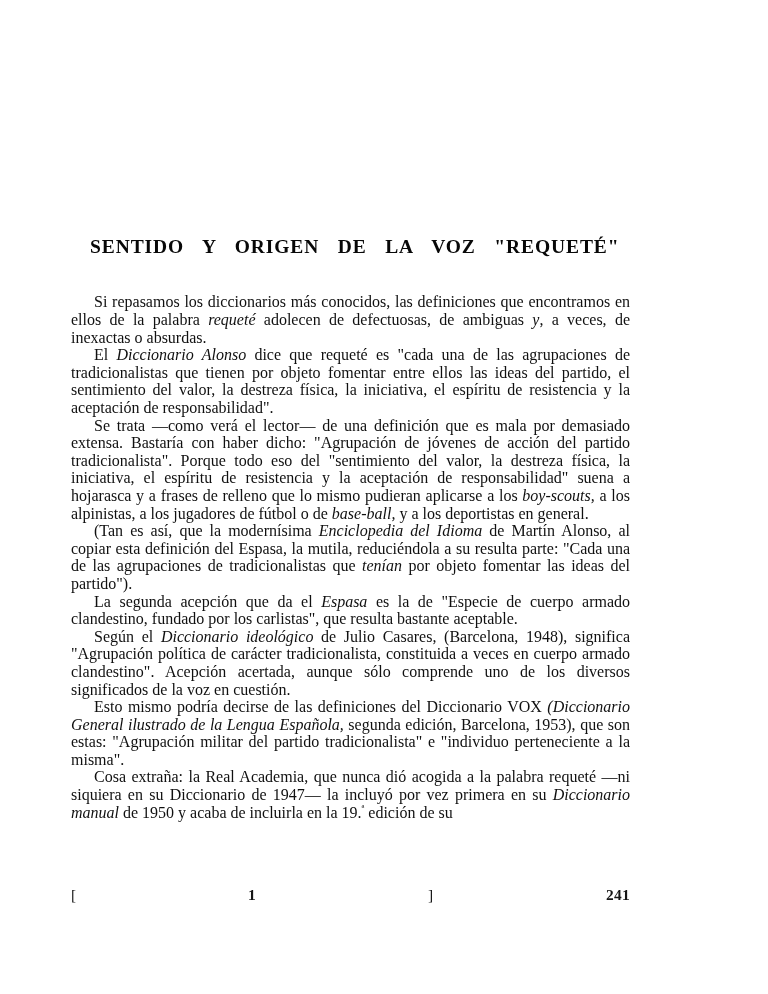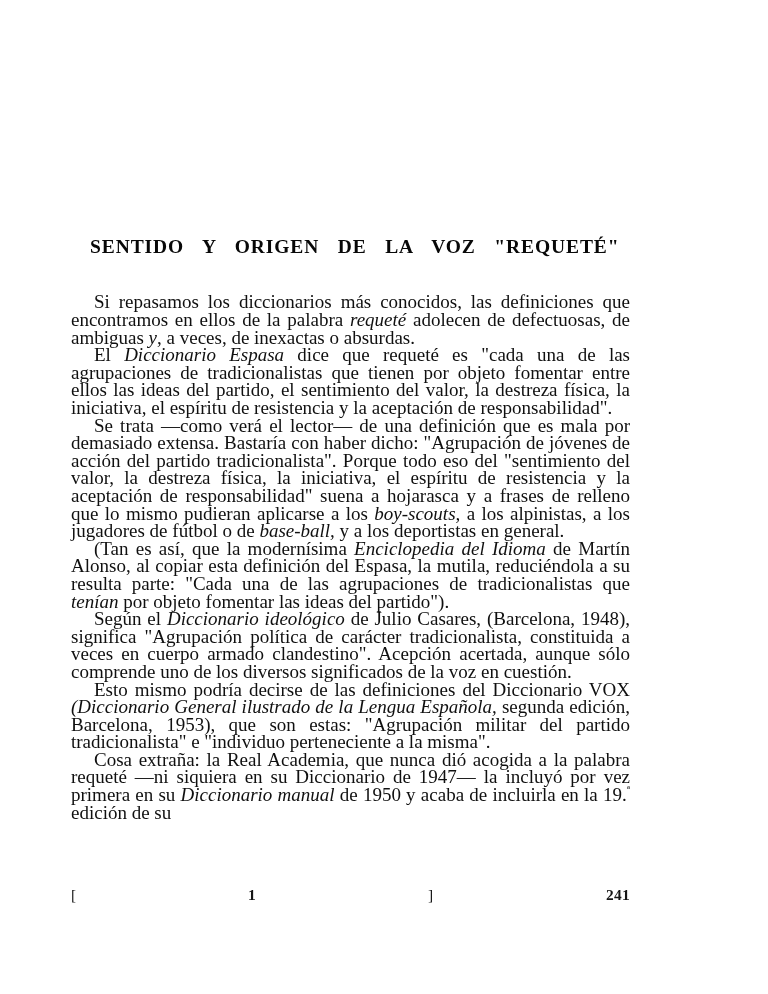--- a/index.html
+++ b/index.html
@@ -38,21 +38,21 @@
     word-spacing: 3.5px;
     text-align: left;
     padding-left: 19px;
     margin: 0 0 36px 0;
     color: #080808;
     line-height: 1.1;
     white-space: pre;
   }
 
   .body-text {
-    font-size: 19px;
+    font-size: 16px;
     line-height: 17.6px;
     text-align: justify;
     text-justify: inter-word;
     color: #101010;
     -webkit-font-smoothing: antialiased;
   }
 
   .para {
     margin: 0;
     text-indent: 23px;
@@ -107,23 +107,24 @@
 <body>
 
 <div class="page">
 
   <div class="content">
 
     <h1 class="doc-title">SENTIDO  Y  ORIGEN  DE  LA  VOZ  "REQUETÉ"</h1>
 
     <div class="body-text">
       <p class="para"><span>Si repasamos los diccionarios más conocidos, las definiciones que encontramos en ellos de la palabra </span><i>requeté</i><span> adolecen de defectuosas, de ambiguas </span><i>y</i><span>, a veces, de inexactas o absurdas.</span></p>
-      <p class="para"><span>El </span><i>Diccionario Espasa</i><span> dice que requeté es "cada una de las agrupaciones de tradicionalistas que tienen por objeto fomentar entre ellos las ideas del partido, el sentimiento del valor, la destreza física, la iniciativa, el espíritu de resistencia y la aceptación de responsabilidad".</span></p>
+      <p class="para"><span>El </span><i>Diccionario Alonso</i><span> dice que requeté es "cada una de las agrupaciones de tradicionalistas que tienen por objeto fomentar entre ellos las ideas del partido, el sentimiento del valor, la destreza física, la iniciativa, el espíritu de resistencia y la aceptación de responsabilidad".</span></p>
       <p class="para"><span>Se trata —como verá el lector— de una definición que es mala por demasiado extensa. Bastaría con haber dicho: "Agrupación de jóvenes de acción del partido tradicionalista". Porque todo eso del "sentimiento del valor, la destreza física, la iniciativa, el espíritu de resistencia y la aceptación de responsabilidad" suena a hojarasca y a frases de relleno que lo mismo pudieran aplicarse a los </span><i>boy-scouts,</i><span> a los alpinistas, a los jugadores de fútbol o de </span><i>base-ball,</i><span> y a los deportistas en general.</span></p>
       <p class="para"><span>(Tan es así, que la modernísima </span><i>Enciclopedia del Idioma</i><span> de Martín Alonso, al copiar esta definición del Espasa, la mutila, reduciéndola a su resulta parte: "Cada una de las agrupaciones de tradicionalistas que </span><i>tenían</i><span> por objeto fomentar las ideas del partido").</span></p>
+      <p class="para"><span>La segunda acepción que da el </span><i>Espasa</i><span> es la de "Especie de cuerpo armado clandestino, fundado por los carlistas", que resulta bastante aceptable.</span></p>
       <p class="para"><span>Según el </span><i>Diccionario ideológico</i><span> de Julio Casares, (Barcelona, 1948), significa "Agrupación política de carácter tradicionalista, constituida a veces en cuerpo armado clandestino". Acepción acertada, aunque sólo comprende uno de los diversos significados de la voz en cuestión.</span></p>
       <p class="para"><span>Esto mismo podría decirse de las definiciones del Diccionario VOX </span><i>(Diccionario General ilustrado de la Lengua Española,</i><span> segunda edición, Barcelona, 1953), que son estas:  "Agrupación militar del partido tradicionalista" e "individuo perteneciente a la misma".</span></p>
       <p class="para"><span>Cosa extraña:  la Real Academia, que nunca dió acogida a la palabra requeté —ni siquiera en su Diccionario de 1947— la incluyó por vez primera en su </span><i>Diccionario manual</i><span> de 1950 y acaba de incluirla en la 19.</span><sup class="ord">ª</sup><span> edición de su</span></p>
     </div>
 
   </div>
 
   <div class="footer">
     <span class="f-bracket-open">[</span>
     <span class="f-pageno-inner">1</span>

